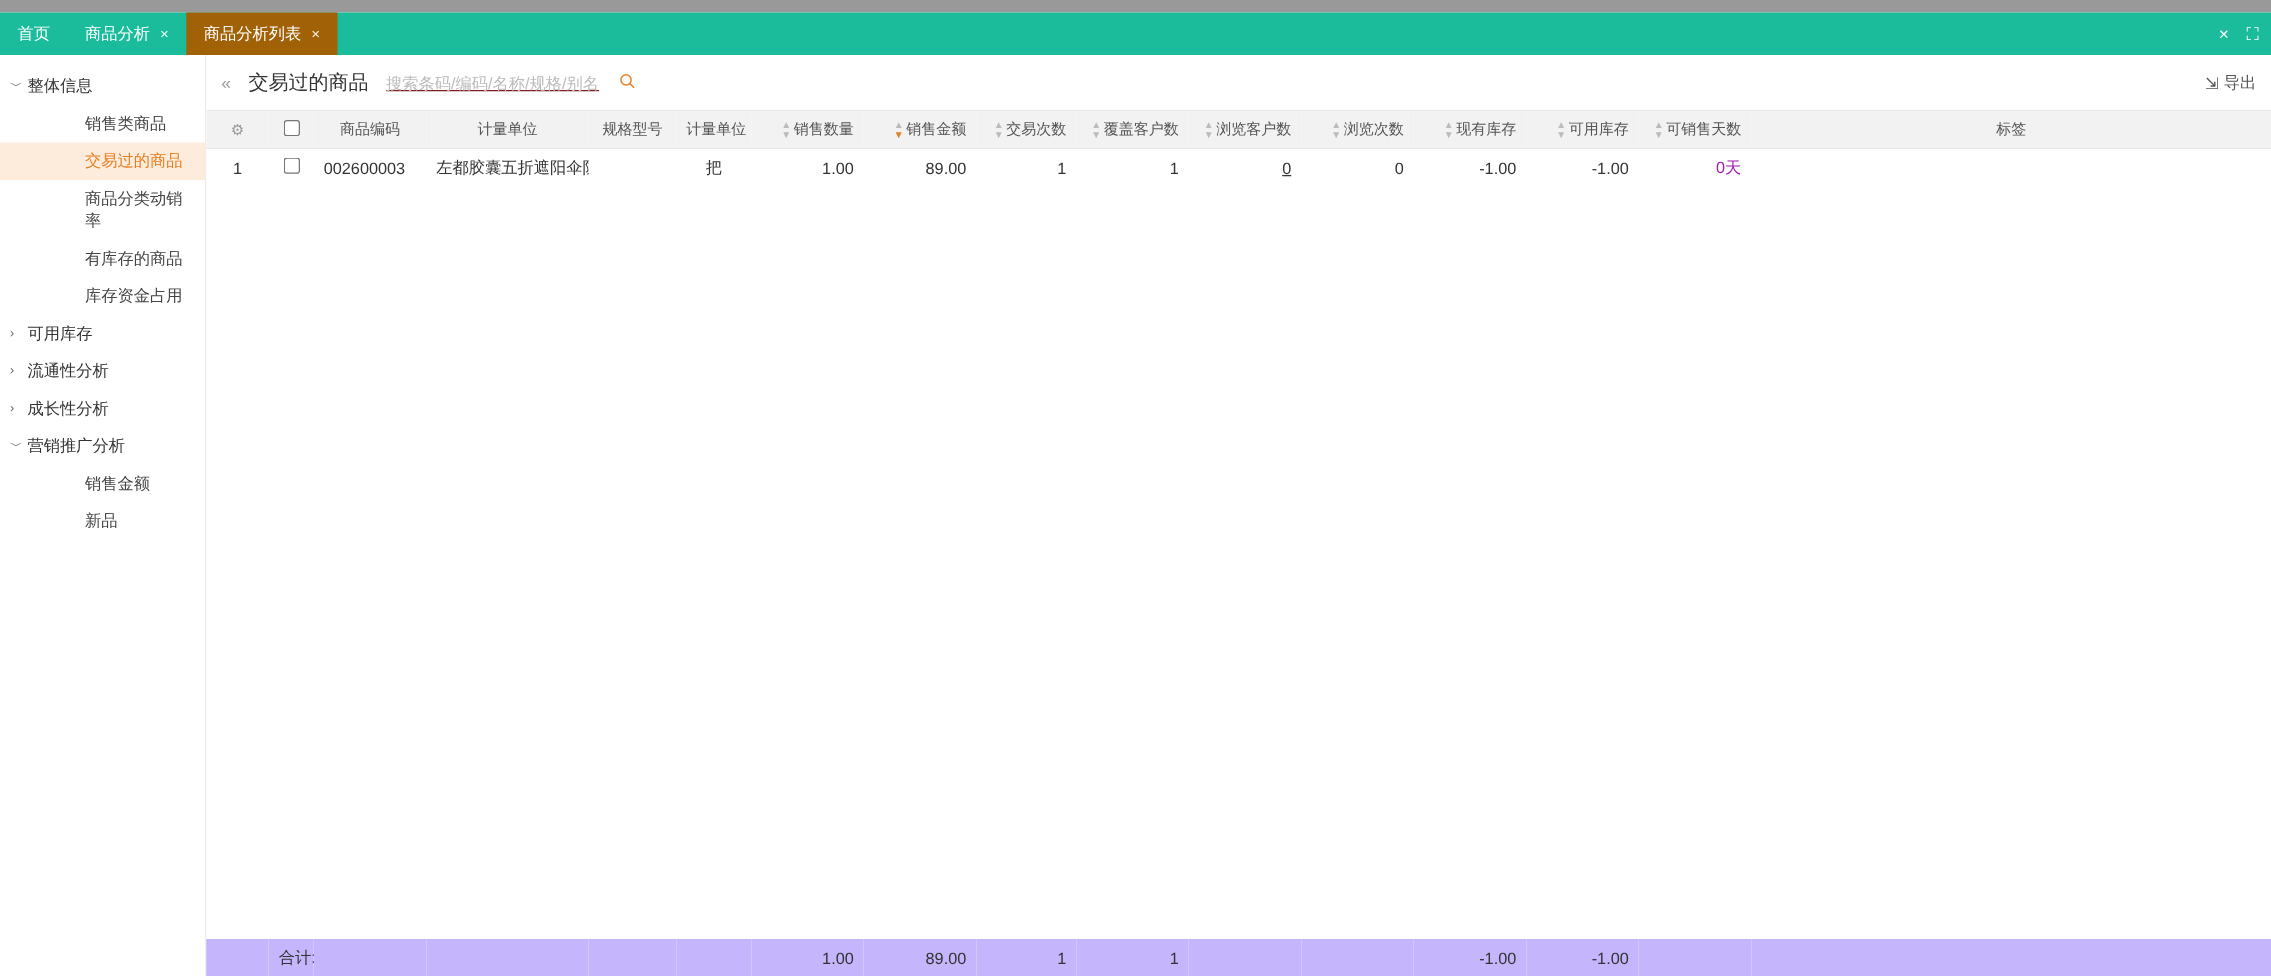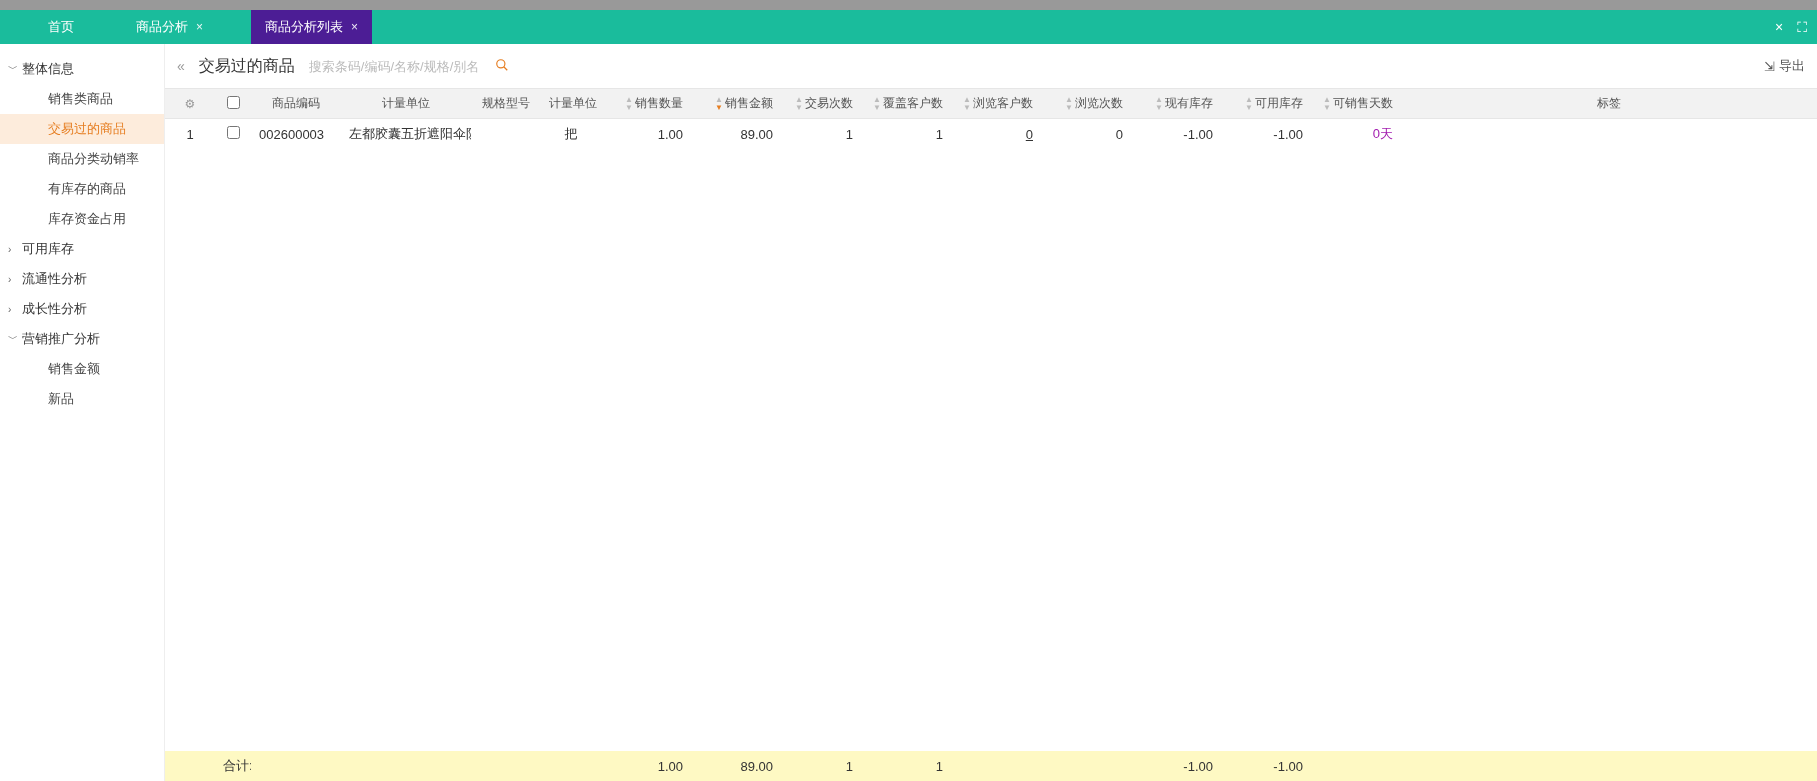--- a/index.html
+++ b/index.html
@@ -4,45 +4,45 @@
 <style>
   * { box-sizing: border-box; margin: 0; padding: 0; }
   html, body { width: 100%; height: 100%; font-family: "Microsoft YaHei", "PingFang SC", sans-serif; font-size: 13px; color: #333; background: #fff; }
   body { display: flex; flex-direction: column; }
 
   
   .topstrip { height: 10px; background: #999; }
 
   
   .tabbar { height: 34px; background: #1abc9c; display: flex; align-items: stretch; position: relative; }
-  .tab { display: flex; align-items: center; padding: 0 14px; color: #fff; font-size: 13px; cursor: pointer; gap: 8px; margin-left: 34px; }
-  .tab.active { background: #4c1d95; }
+  .tab { display: flex; align-items: center; padding: 0 14px; color: #fff; font-size: 13px; cursor: pointer; gap: 8px; }
+  .tab.active { background: #a16207; }
   .tab .x { font-size: 12px; opacity: 0.9; }
   .tabbar .right-controls { position: absolute; right: 4px; top: 0; bottom: 0; display: flex; align-items: center; gap: 14px; color: #fff; padding-right: 6px; }
   .right-controls .icon { cursor: pointer; font-size: 14px; }
 
   
   .main { flex: 1; display: flex; min-height: 0; }
 
   
   .sidebar { width: 165px; border-right: 1px solid #eee; overflow-y: auto; padding-top: 10px; }
   .sb-section { }
   .sb-header { display: flex; align-items: center; padding: 6px 6px 6px 22px; cursor: pointer; color: #333; font-size: 13px; position: relative; }
   .sb-header .chev { position: absolute; left: 8px; top: 50%; transform: translateY(-50%); font-size: 10px; color: #666; }
-  .sb-item { padding: 6px 6px 6px 48px; cursor: pointer; color: #444; font-size: 13px; }
+  .sb-item { padding: 6px 6px 6px 68px; cursor: pointer; color: #444; font-size: 13px; }
   .sb-item.active { background: #fdecdc; color: #e67e22; }
 
   
   .content { flex: 1; display: flex; flex-direction: column; min-width: 0; position: relative; }
 
   .content-top { display: flex; align-items: center; height: 44px; padding: 0 12px; gap: 14px; }
   .collapse-btn { color: #999; cursor: pointer; font-size: 14px; }
   .page-title { font-size: 16px; font-weight: 500; color: #333; }
   .search-wrap { display: flex; align-items: center; gap: 6px; }
-  .search-input { border: none; outline: none; font-size: 13px; width: 180px; color: #7f1d1d; }
+  .search-input { border: none; outline: none; font-size: 13px; width: 180px; color: #7f1d1d; text-decoration: underline; }
   .search-input::placeholder { color: #bbb; }
   .search-icon { color: #e67e22; cursor: pointer; font-size: 14px; }
   .export-btn { margin-left: auto; display: flex; align-items: center; gap: 4px; color: #555; cursor: pointer; font-size: 13px; }
   .export-btn .ico { font-size: 13px; }
 
   
   .table-wrap { flex: 1; overflow: auto; }
   table { border-collapse: collapse; width: 100%; table-layout: fixed; }
   thead th { background: #f2f2f2; font-weight: 400; color: #555; font-size: 12px; padding: 6px 8px; border-top: 1px solid #e6e6e6; border-bottom: 1px solid #e6e6e6; text-align: center; position: relative; height: 28px; white-space: nowrap; overflow: hidden; }
   thead th.num, tbody td.num, tfoot td.num { text-align: right; }
@@ -50,21 +50,21 @@
   tbody td { padding: 6px 8px; font-size: 13px; color: #333; white-space: nowrap; overflow: hidden; height: 28px; }
   tbody td .u { text-decoration: underline; cursor: pointer; }
   .red { color: #a21caf; }
   .sort-icons { display: inline-block; vertical-align: middle; margin-right: 2px; font-size: 8px; line-height: 8px; color: #bbb; }
   .sort-icons.active-down .dn { color: #e67e22; }
   .sort-icons .up, .sort-icons .dn { display: block; }
   .gear { color: #999; cursor: pointer; }
   input[type=checkbox] { cursor: pointer; }
 
   
-  .footer-row { background: #fef9c3; }
+  .footer-row { background: #c4b5fd; }
   .footer-row td { padding: 6px 8px; font-size: 13px; color: #333; height: 28px; }
 
   
   col.c-idx   { width: 50px; }
   col.c-chk   { width: 36px; }
   col.c-code  { width: 90px; }
   col.c-name  { width: 130px; }
   col.c-spec  { width: 70px; }
   col.c-unit  { width: 60px; }
   col.c-qty   { width: 90px; }

